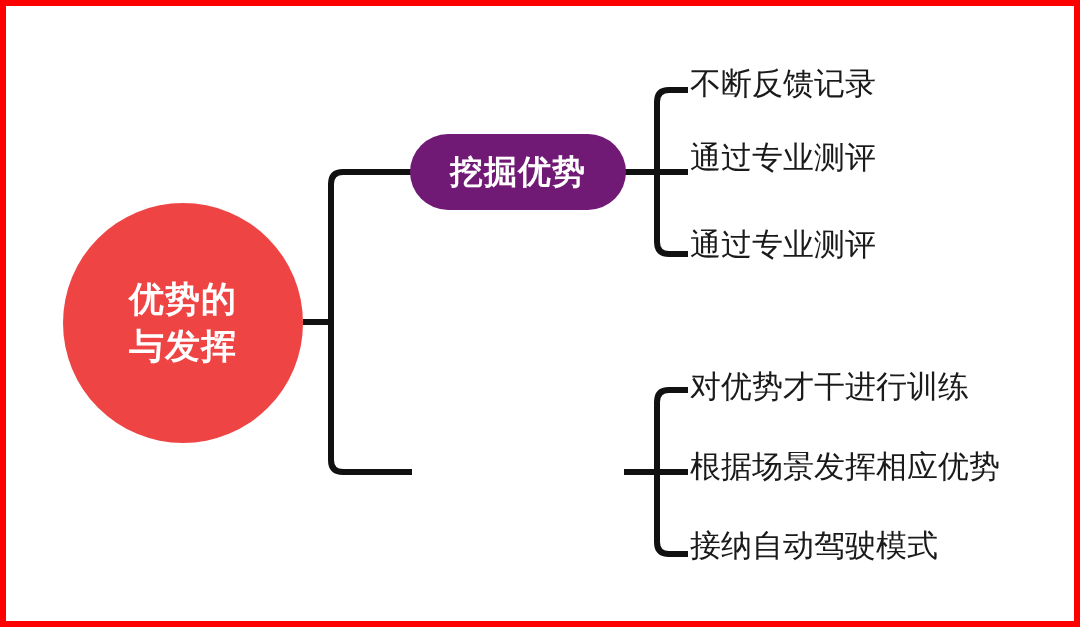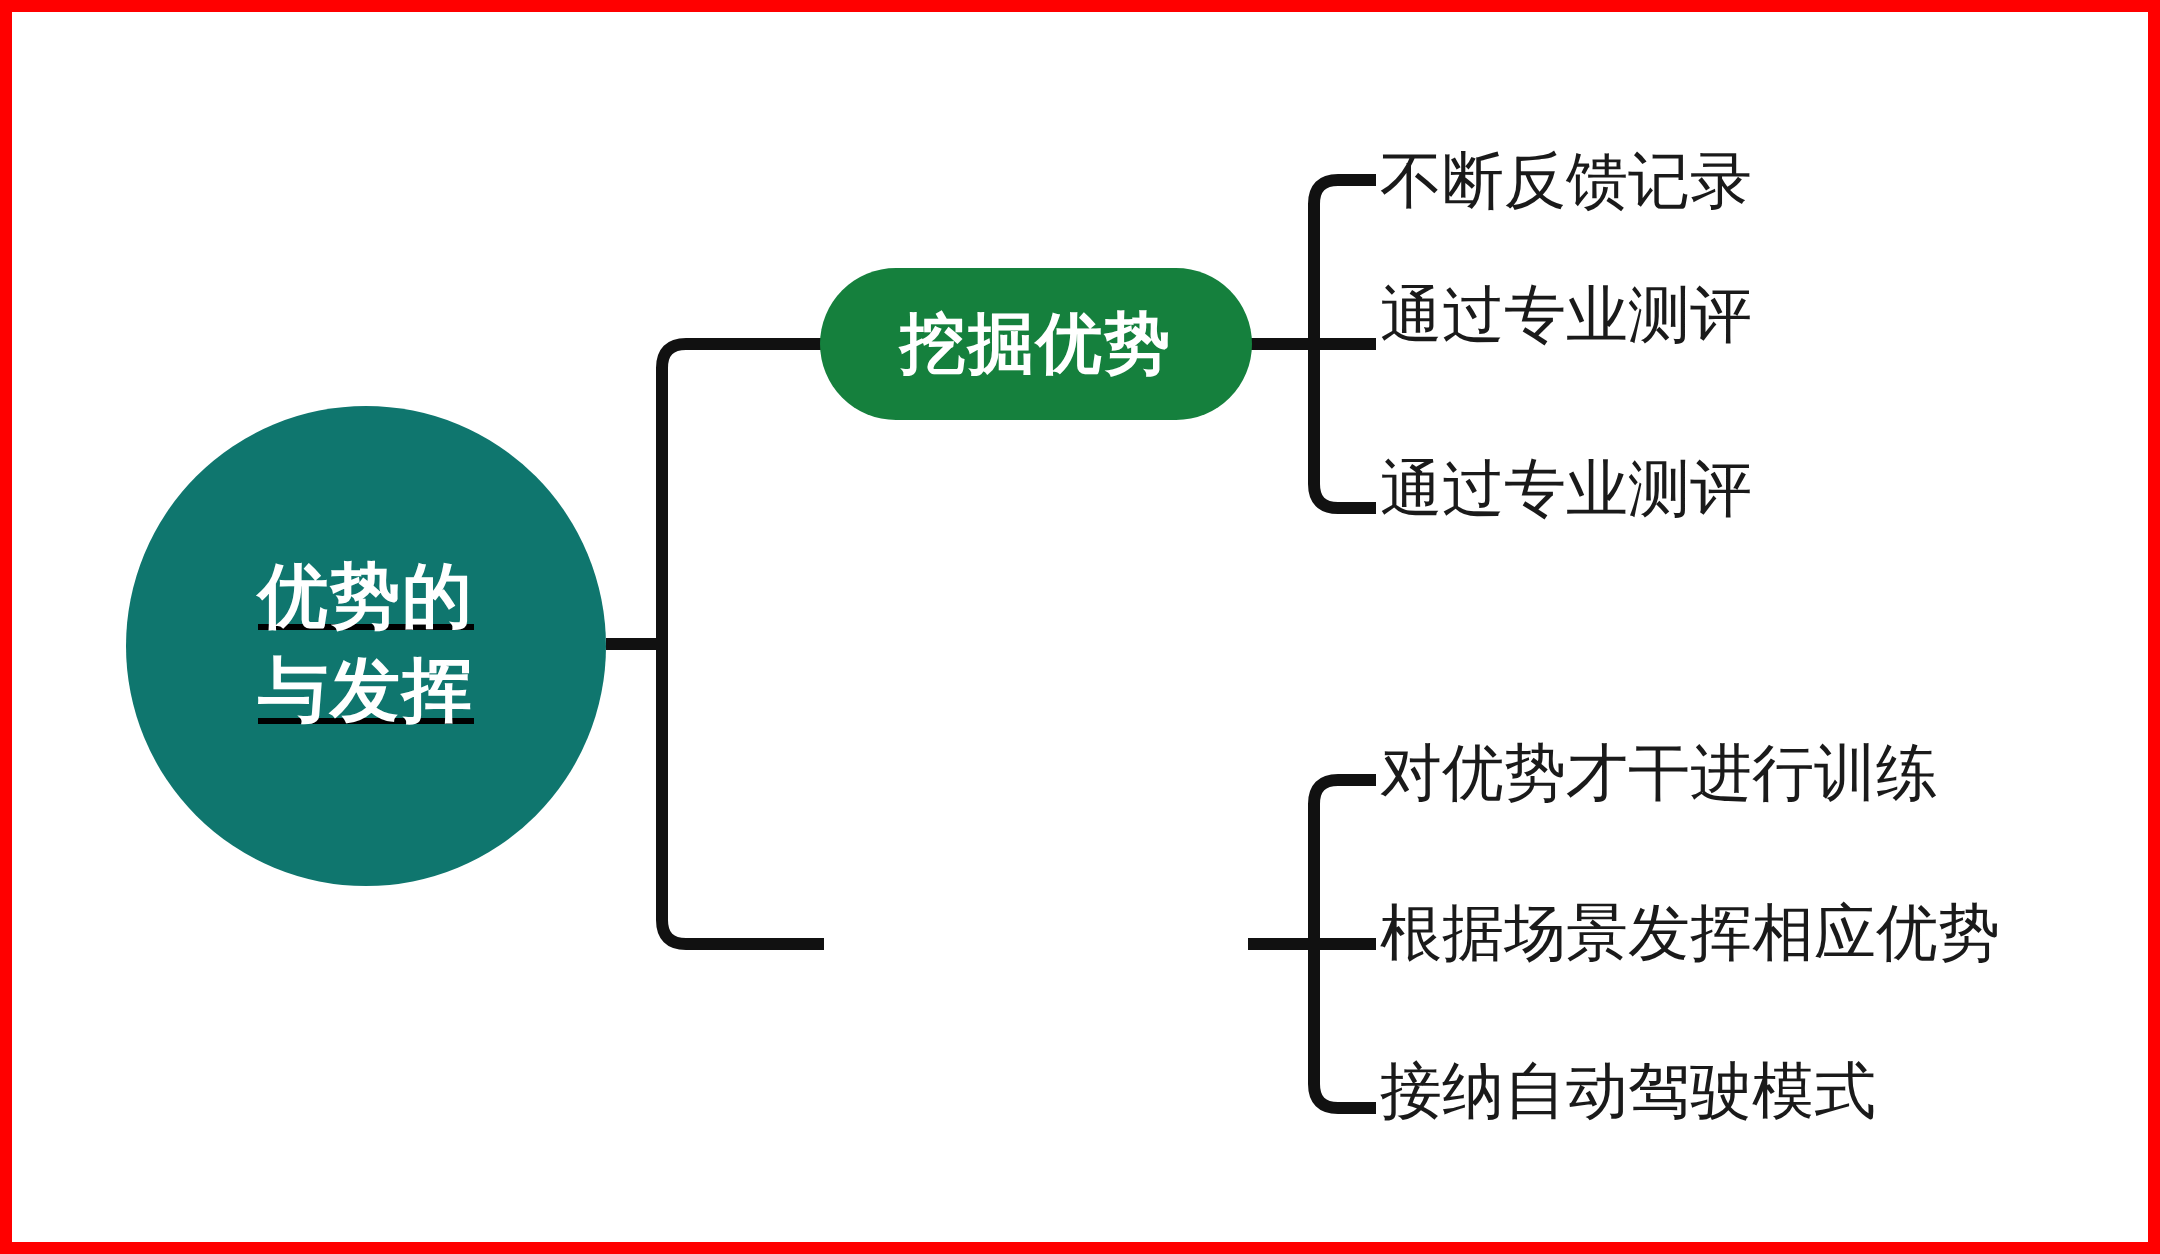--- a/index.html
+++ b/index.html
@@ -42,43 +42,42 @@
   }
 
   
   #root-node {
     position: absolute;
     left: 63px;
     top: 203px;
     width: 240px;
     height: 240px;
     border-radius: 50%;
-    background: #0f766e;
+    background: #ef4444;
     display: flex;
     flex-direction: column;
     align-items: center;
     justify-content: center;
-    text-decoration: underline;
   }
   #root-node .root-line {
     color: #ffffff;
     font-size: 35px;
     font-weight: bold;
     line-height: 1.33;
     letter-spacing: 1px;
     white-space: nowrap;
   }
 
   
   .branch-node {
     position: absolute;
     width: 216px;
     height: 76px;
     border-radius: 38px;
-    background: #15803d;
+    background: #701a75;
     display: flex;
     align-items: center;
     justify-content: center;
   }
   .branch-node .branch-label {
     color: #ffffff;
     font-size: 33px;
     font-weight: bold;
     letter-spacing: 1px;
     white-space: nowrap;
@@ -89,21 +88,21 @@
   
   .leaf-item {
     position: absolute;
     left: 690px;
     font-size: 31px;
     color: #1A1A1A;
     font-weight: normal;
     white-space: nowrap;
     line-height: 1;
   }
-  .leaf-0-0 { top: 78px; font-family: Liberation Mono, monospace; }
+  .leaf-0-0 { top: 68px; }
   .leaf-0-1 { top: 142px; }
   .leaf-0-2 { top: 229px; }
   .leaf-1-0 { top: 371px; }
   .leaf-1-1 { top: 451px; }
   .leaf-1-2 { top: 530px; }
 </style>
 </head>
 <body>
 
 <div id="canvas">

